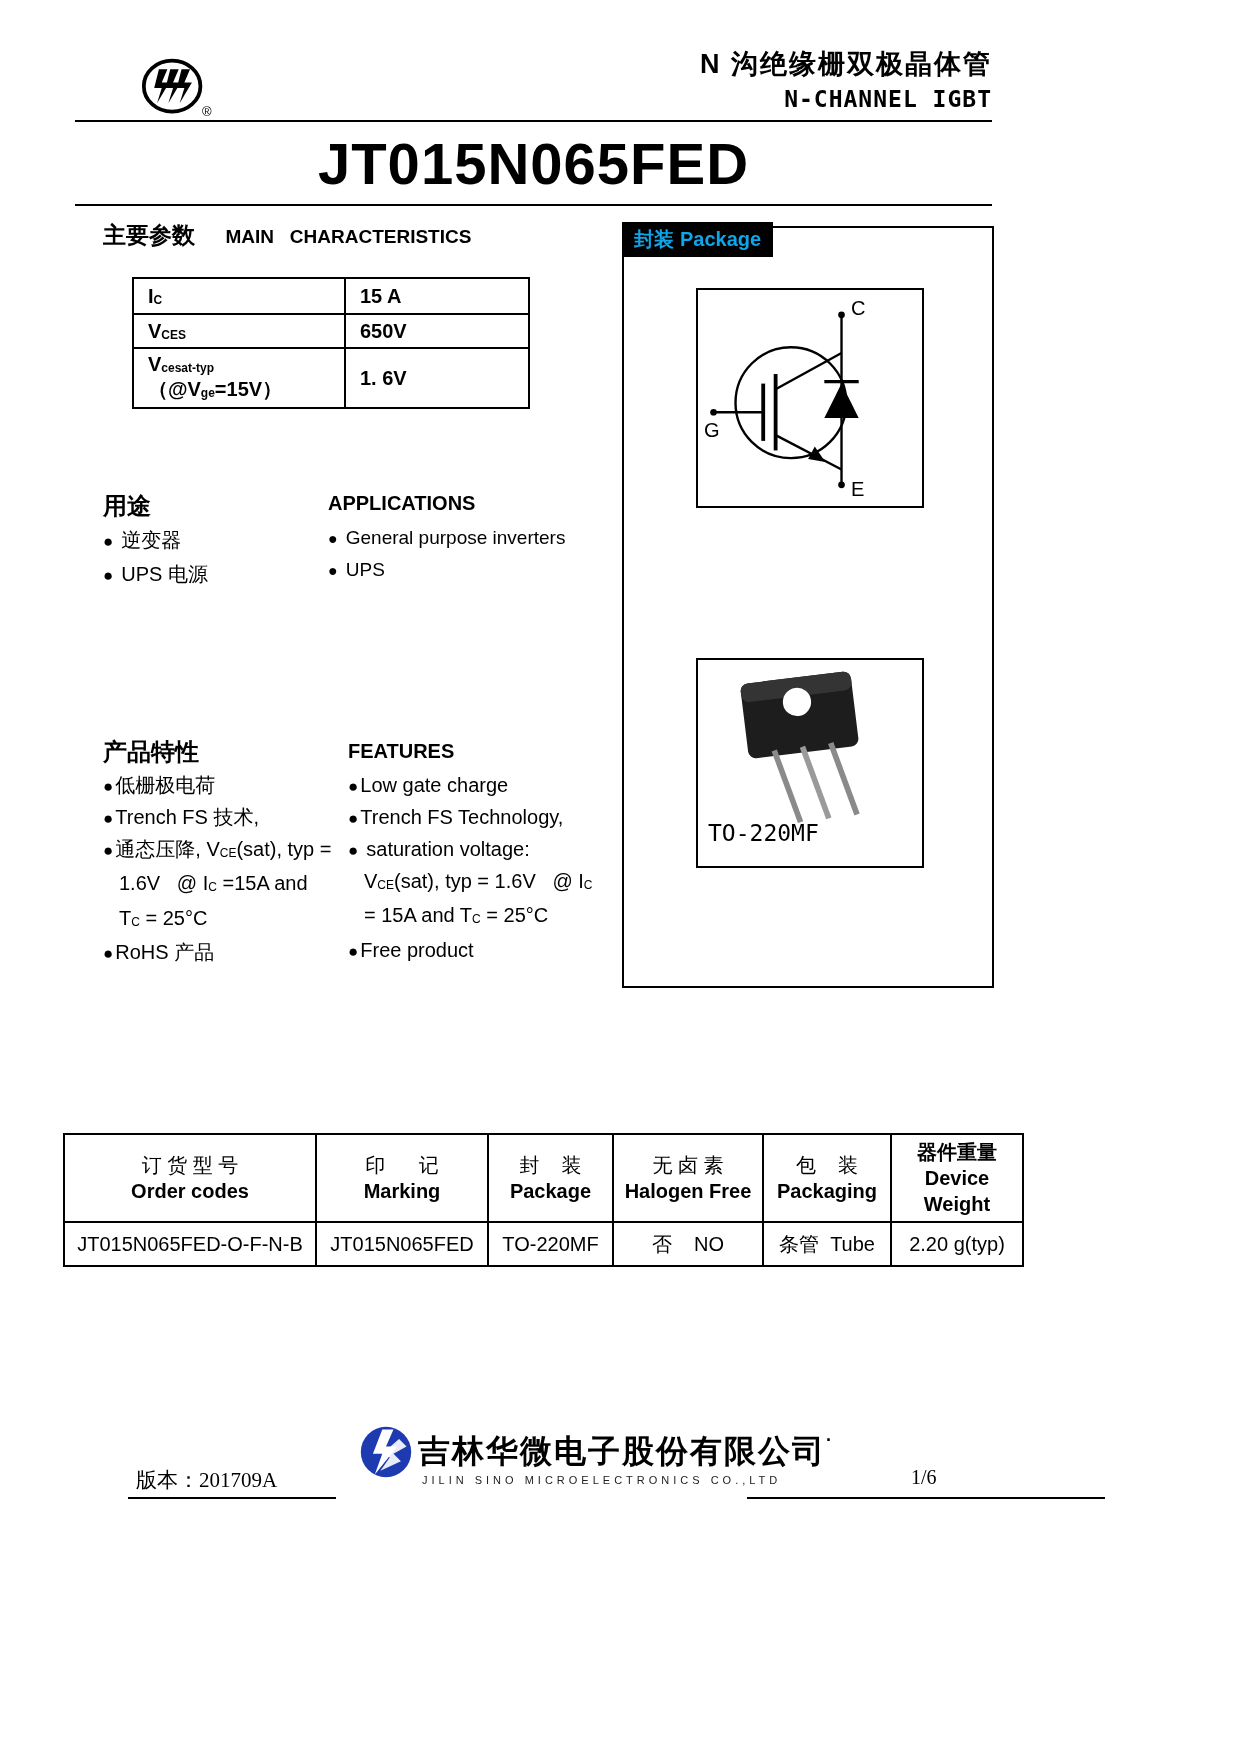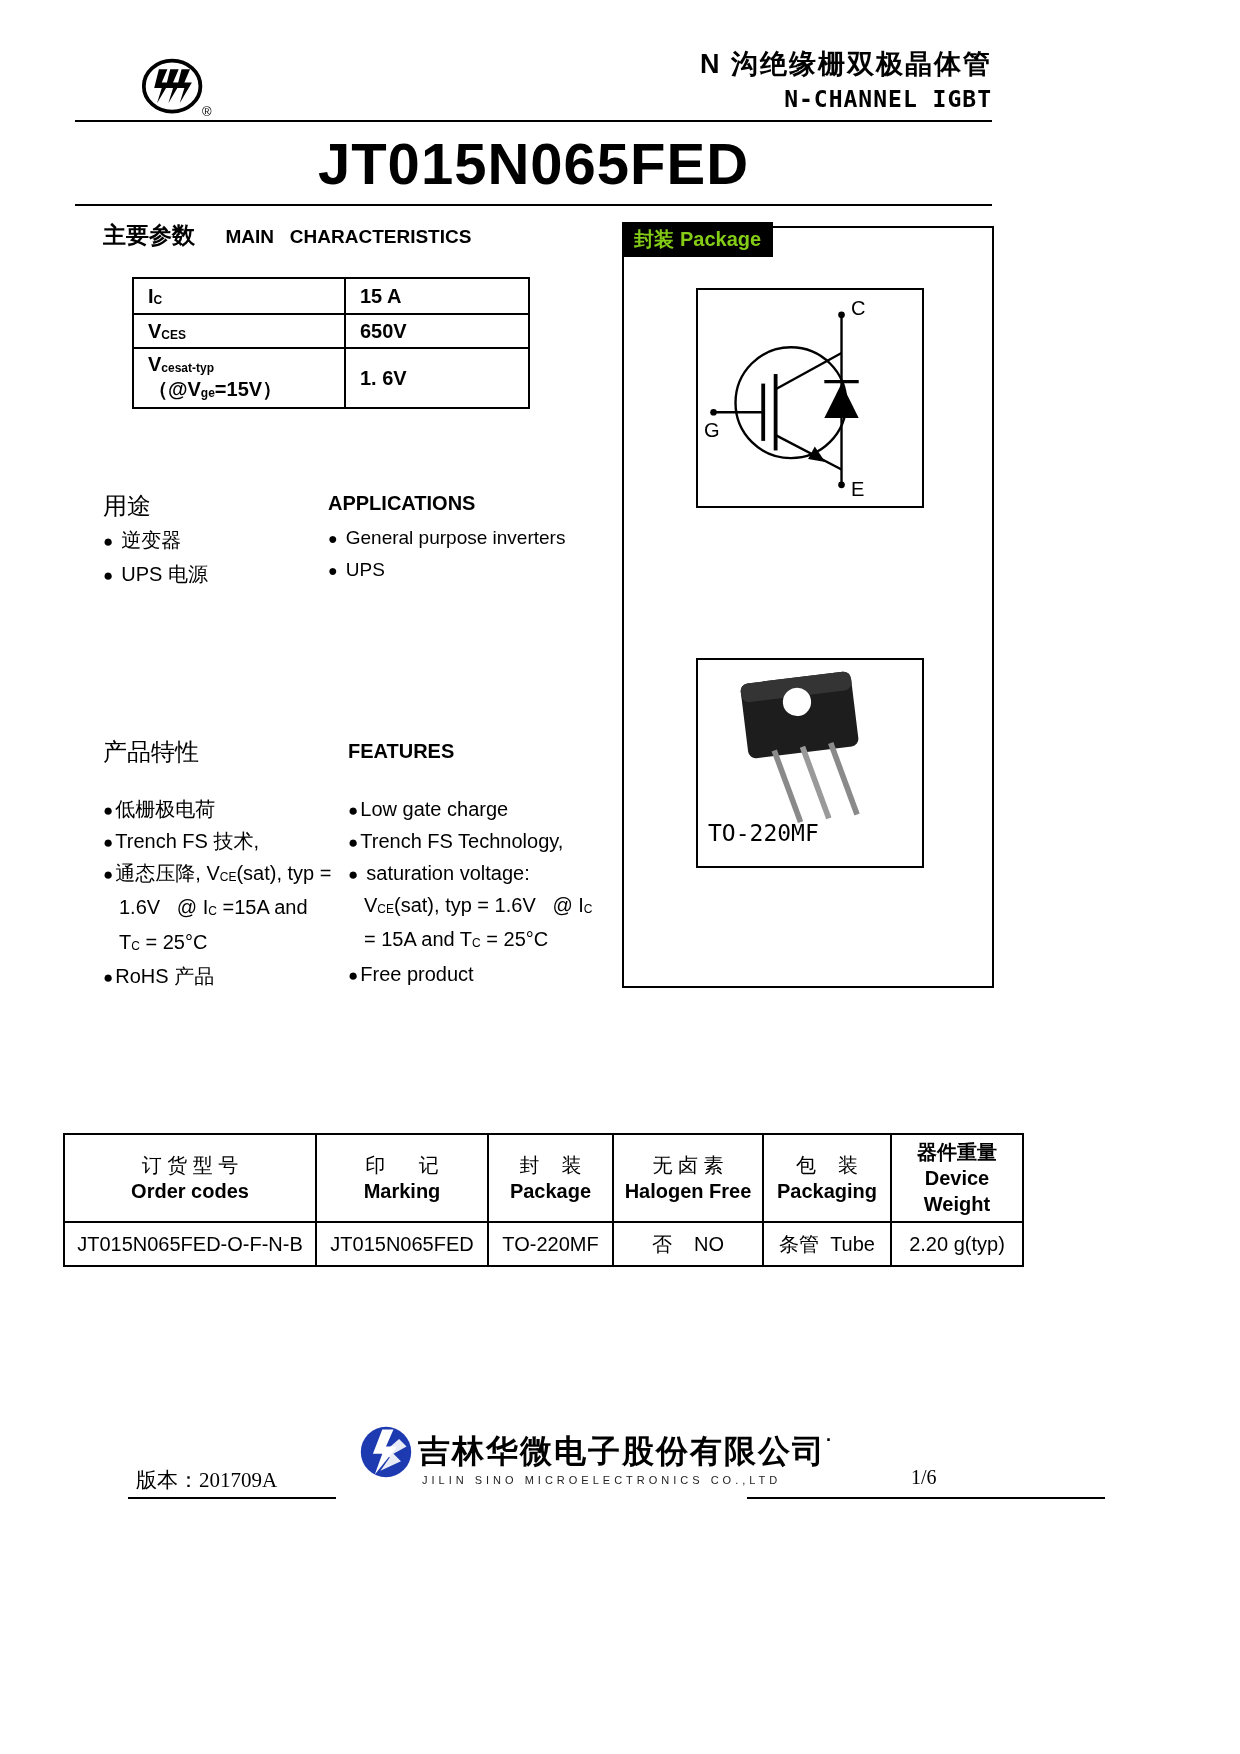--- a/index.html
+++ b/index.html
@@ -21,33 +21,33 @@
   .mc-head{position:absolute;left:103px;top:220px;}
   .mc-zh{font-size:23px;font-weight:bold;}
   .mc-en{font-size:19px;font-weight:bold;margin-left:26px;white-space:pre;}
 
   .ptable{position:absolute;left:132px;top:277px;border-collapse:collapse;}
   .ptable td{border:2px solid #000;font-weight:bold;font-size:20px;padding:0 0 0 14px;vertical-align:middle;}
   .ptable .c1{width:196px;}
   .ptable .c2{width:168px;}
 
   
-  .sec-zh{font-size:24px;font-weight:normal;}
+  .sec-zh{font-size:24px;font-weight:bold;}
   .sec-en{font-size:20px;font-weight:bold;}
   .list{font-size:20px;line-height:32px;}
-  .feat{font-size:20px;line-height:30px;margin-top:24px;}
+  .feat{font-size:20px;line-height:30px;}
   .blt::before{content:"\25CF";font-size:0.85em;}
   .blt{margin-right:8px;}
   .blt2{margin-right:2px;}
   .blt2::before{content:"\25CF";font-size:0.85em;}
   .ind{padding-left:16px;}
 
   
   .pkgbox{position:absolute;left:622px;top:226px;width:368px;height:758px;border:2px solid #000;}
-  .pkglabel{position:absolute;left:622px;top:222px;background:#000;color:#84cc16;
+  .pkglabel{position:absolute;left:622px;top:222px;background:#000;color:#0ea5e9;
             font-size:20px;font-weight:bold;padding:4px 12px;}
   .pkglabel span{margin-right:6px;}
   .innerbox{position:absolute;border:2px solid #000;background:#fff;}
   .schbox{left:72px;top:60px;width:224px;height:216px;}
   .drwbox{left:72px;top:430px;width:224px;height:206px;}
   .pkgname{position:absolute;left:10px;bottom:20px;font-family:"DejaVu Sans Mono",monospace;font-size:23px;}
 
   
   .otable{position:absolute;left:63px;top:1133px;border-collapse:collapse;table-layout:fixed;}
   .otable td{border:2px solid #000;text-align:center;font-size:20px;padding:4px 2px;vertical-align:middle;}

